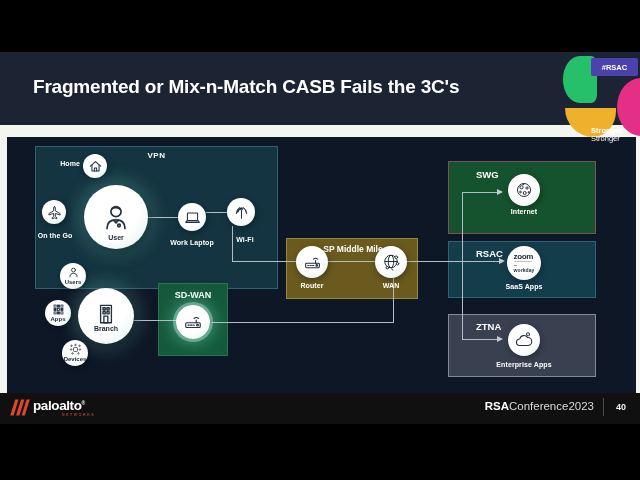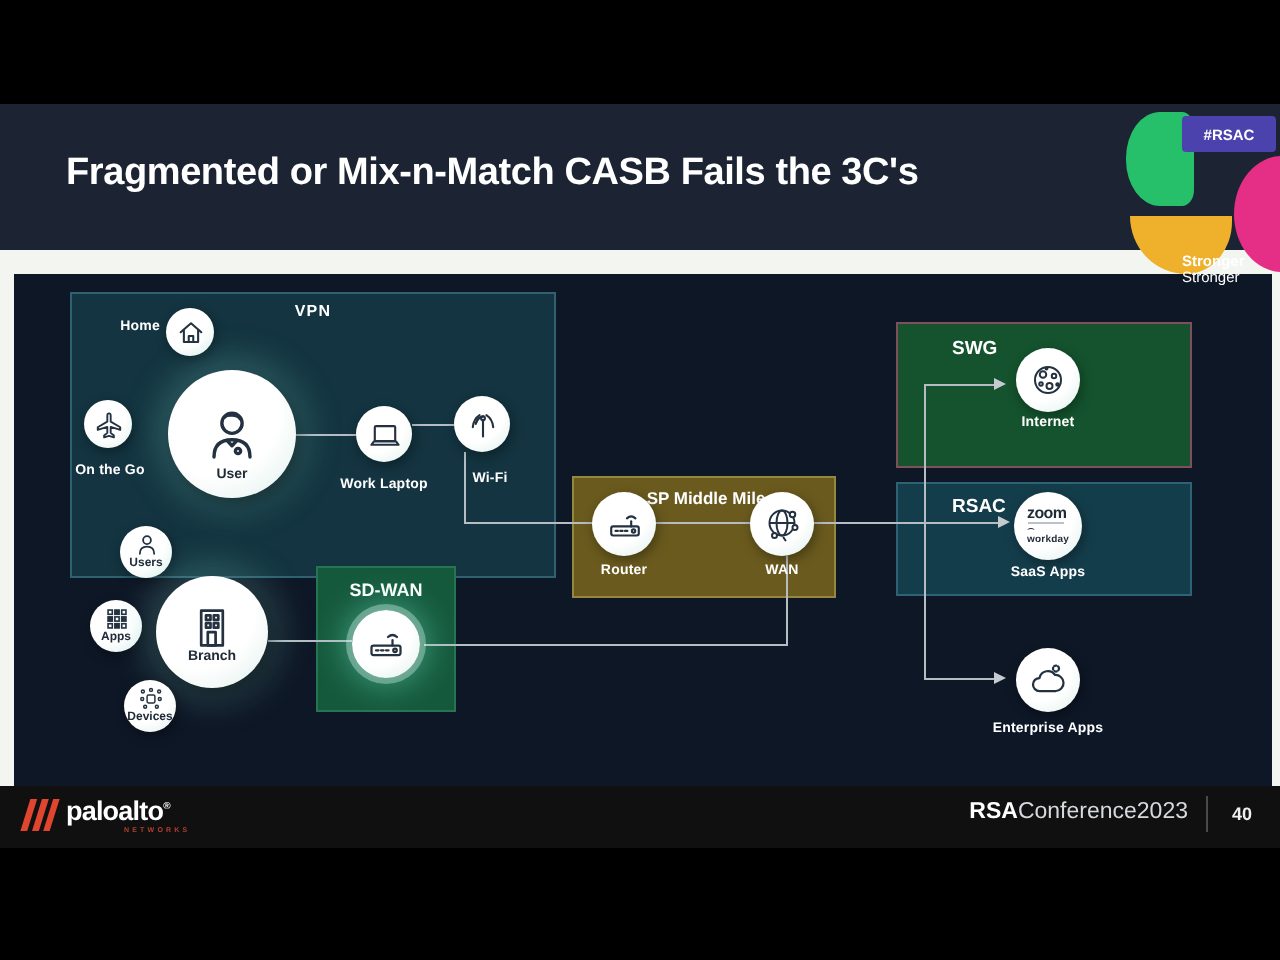--- a/index.html
+++ b/index.html
@@ -97,20 +97,23 @@
     <div class="bl" style="left:0;top:6px;width:100%;text-align:center;font-size:9px;">SD-WAN</div>
   </div>
   <div class="dbox box-sp">
     <div class="bl" style="left:31px;top:5px;width:70px;text-align:center;font-size:8.5px;line-height:10px;">SP Middle Mile</div>
   </div>
   <div class="dbox box-swg">
     <div class="bl" style="left:27px;top:7px;font-size:9.5px;">SWG</div>
   </div>
   <div class="dbox box-casb">
     <div class="bl" style="left:27px;top:6px;font-size:9.5px;">RSAC</div>
+  </div>
+  <div class="dbox box-ztna">
+    <div class="bl" style="left:27px;top:6px;font-size:9.5px;">ZTNA</div>
   </div>
 
   <div class="ln" style="left:148px;top:217px;width:30px;height:1px;"></div>
   <div class="ln" style="left:206px;top:212px;width:21px;height:1px;"></div>
   <div class="ln" style="left:232px;top:226px;width:1px;height:36px;"></div>
   <div class="ln" style="left:232px;top:261px;width:268px;height:1px;"></div>
   <div class="ln" style="left:393px;top:278px;width:1px;height:45px;"></div>
   <div class="ln" style="left:212px;top:322px;width:182px;height:1px;"></div>
   <div class="ln" style="left:134px;top:320px;width:42px;height:1px;"></div>
   <div class="ln" style="left:462px;top:193px;width:1px;height:146px;"></div>

